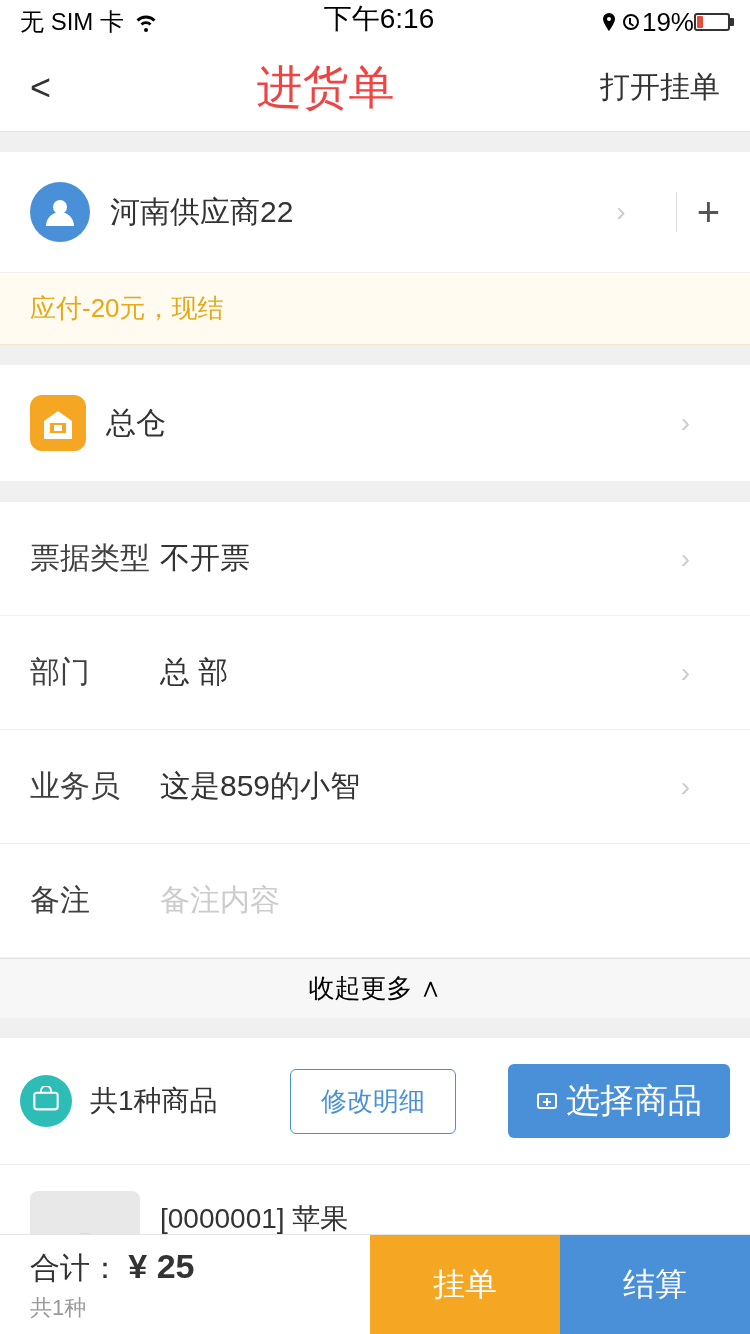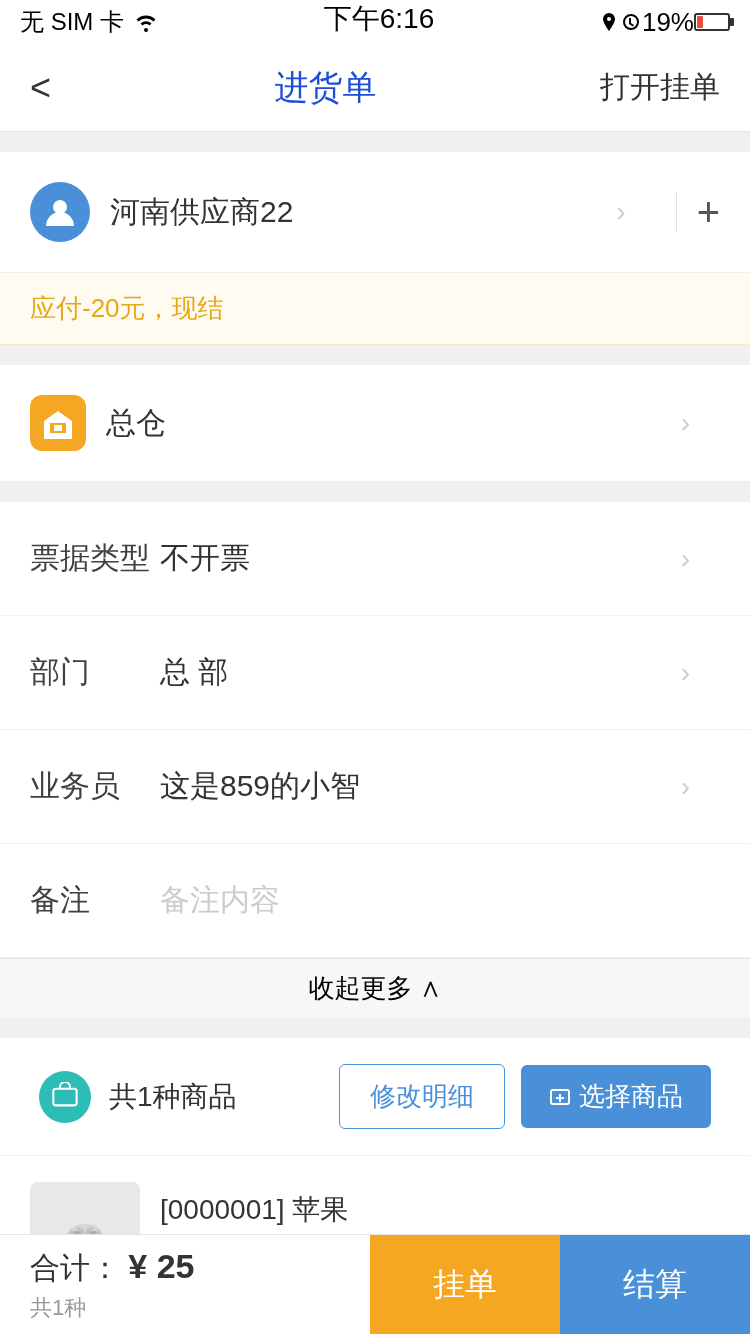--- a/index.html
+++ b/index.html
@@ -64,23 +64,23 @@
       justify-content: space-between;
       padding: 0 30px;
       border-bottom: 1px solid #e5e5e5;
     }
     .nav-back {
       font-size: 36px;
       color: #333;
       cursor: pointer;
     }
     .nav-title {
-      font-size: 34px;
+      font-size: 46px;
       font-weight: 500;
-      color: #1d4ed8;
+      color: #ef4444;
     }
     .nav-action {
       font-size: 30px;
       color: #333;
       cursor: pointer;
     }
 
     
     .section-gap {
       height: 20px;
@@ -205,21 +205,21 @@
       color: #000000;
       cursor: pointer;
       border-top: 1px solid #e5e5e5;
     }
 
     
     .product-header {
       background: #fff;
       display: flex;
       align-items: center;
-      padding: 26px 39px;
+      padding: 26px 20px;
       border-bottom: 1px solid #f0f0f0;
     }
     .product-icon {
       width: 52px;
       height: 52px;
       border-radius: 50%;
       background: #2dbcb6;
       display: flex;
       align-items: center;
       justify-content: center;
@@ -237,27 +237,28 @@
       padding: 14px 30px;
       font-size: 26px;
       border-radius: 6px;
       cursor: pointer;
       margin-right: 16px;
     }
     .btn-primary {
       background: #4a90d9;
       color: #fff;
       padding: 14px 28px;
-      font-size: 26px;
+      font-size: 34px;
       border-radius: 6px;
       cursor: pointer;
       display: flex;
       align-items: center;
       gap: 8px;
       border: none;
+      margin-left: 36px;
     }
 
     
     .product-item {
       background: #fff;
       display: flex;
       align-items: center;
       padding: 26px 30px;
       border-bottom: 1px solid #f0f0f0;
     }

